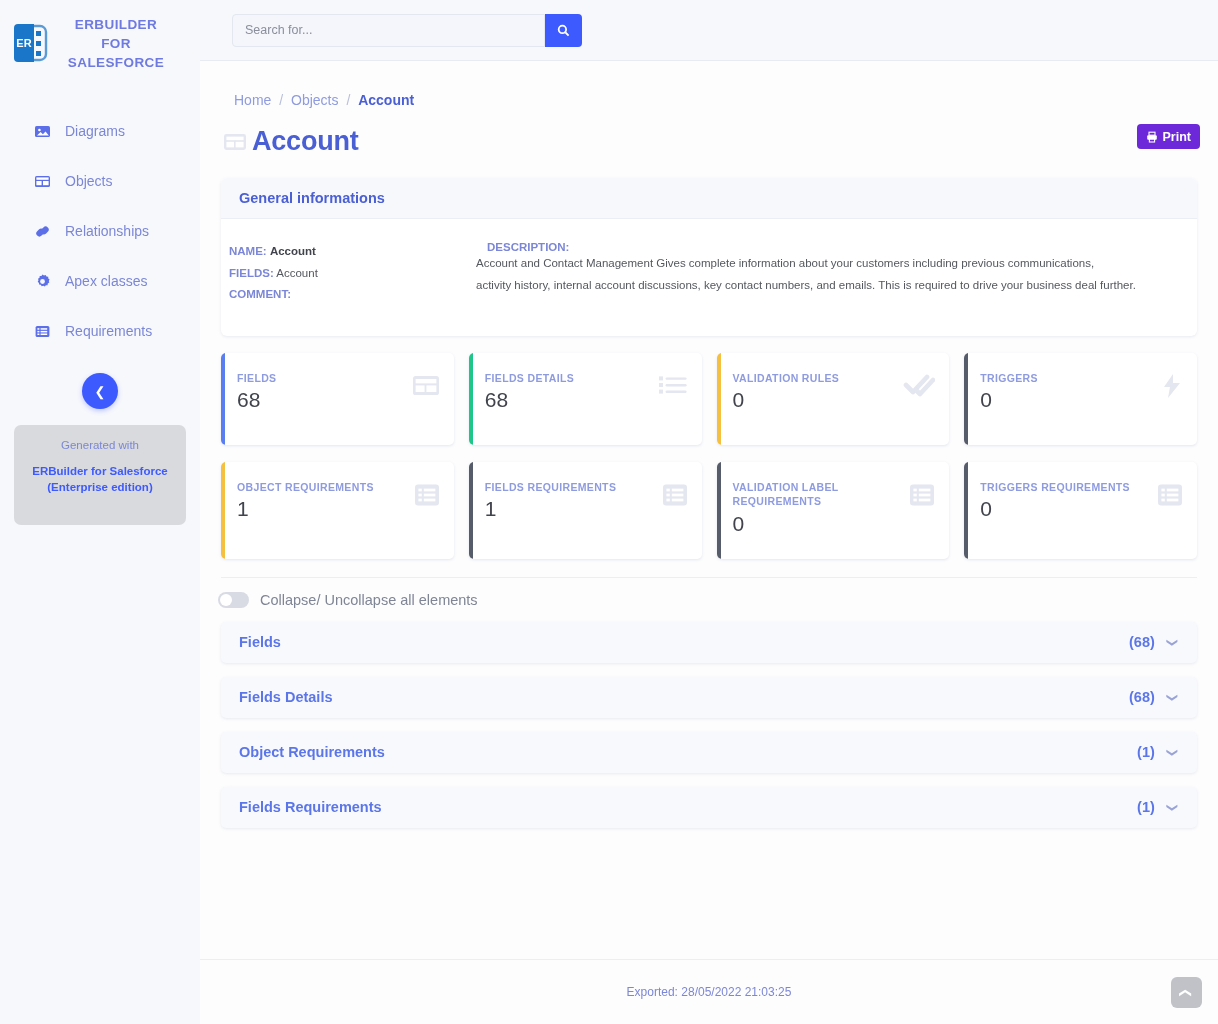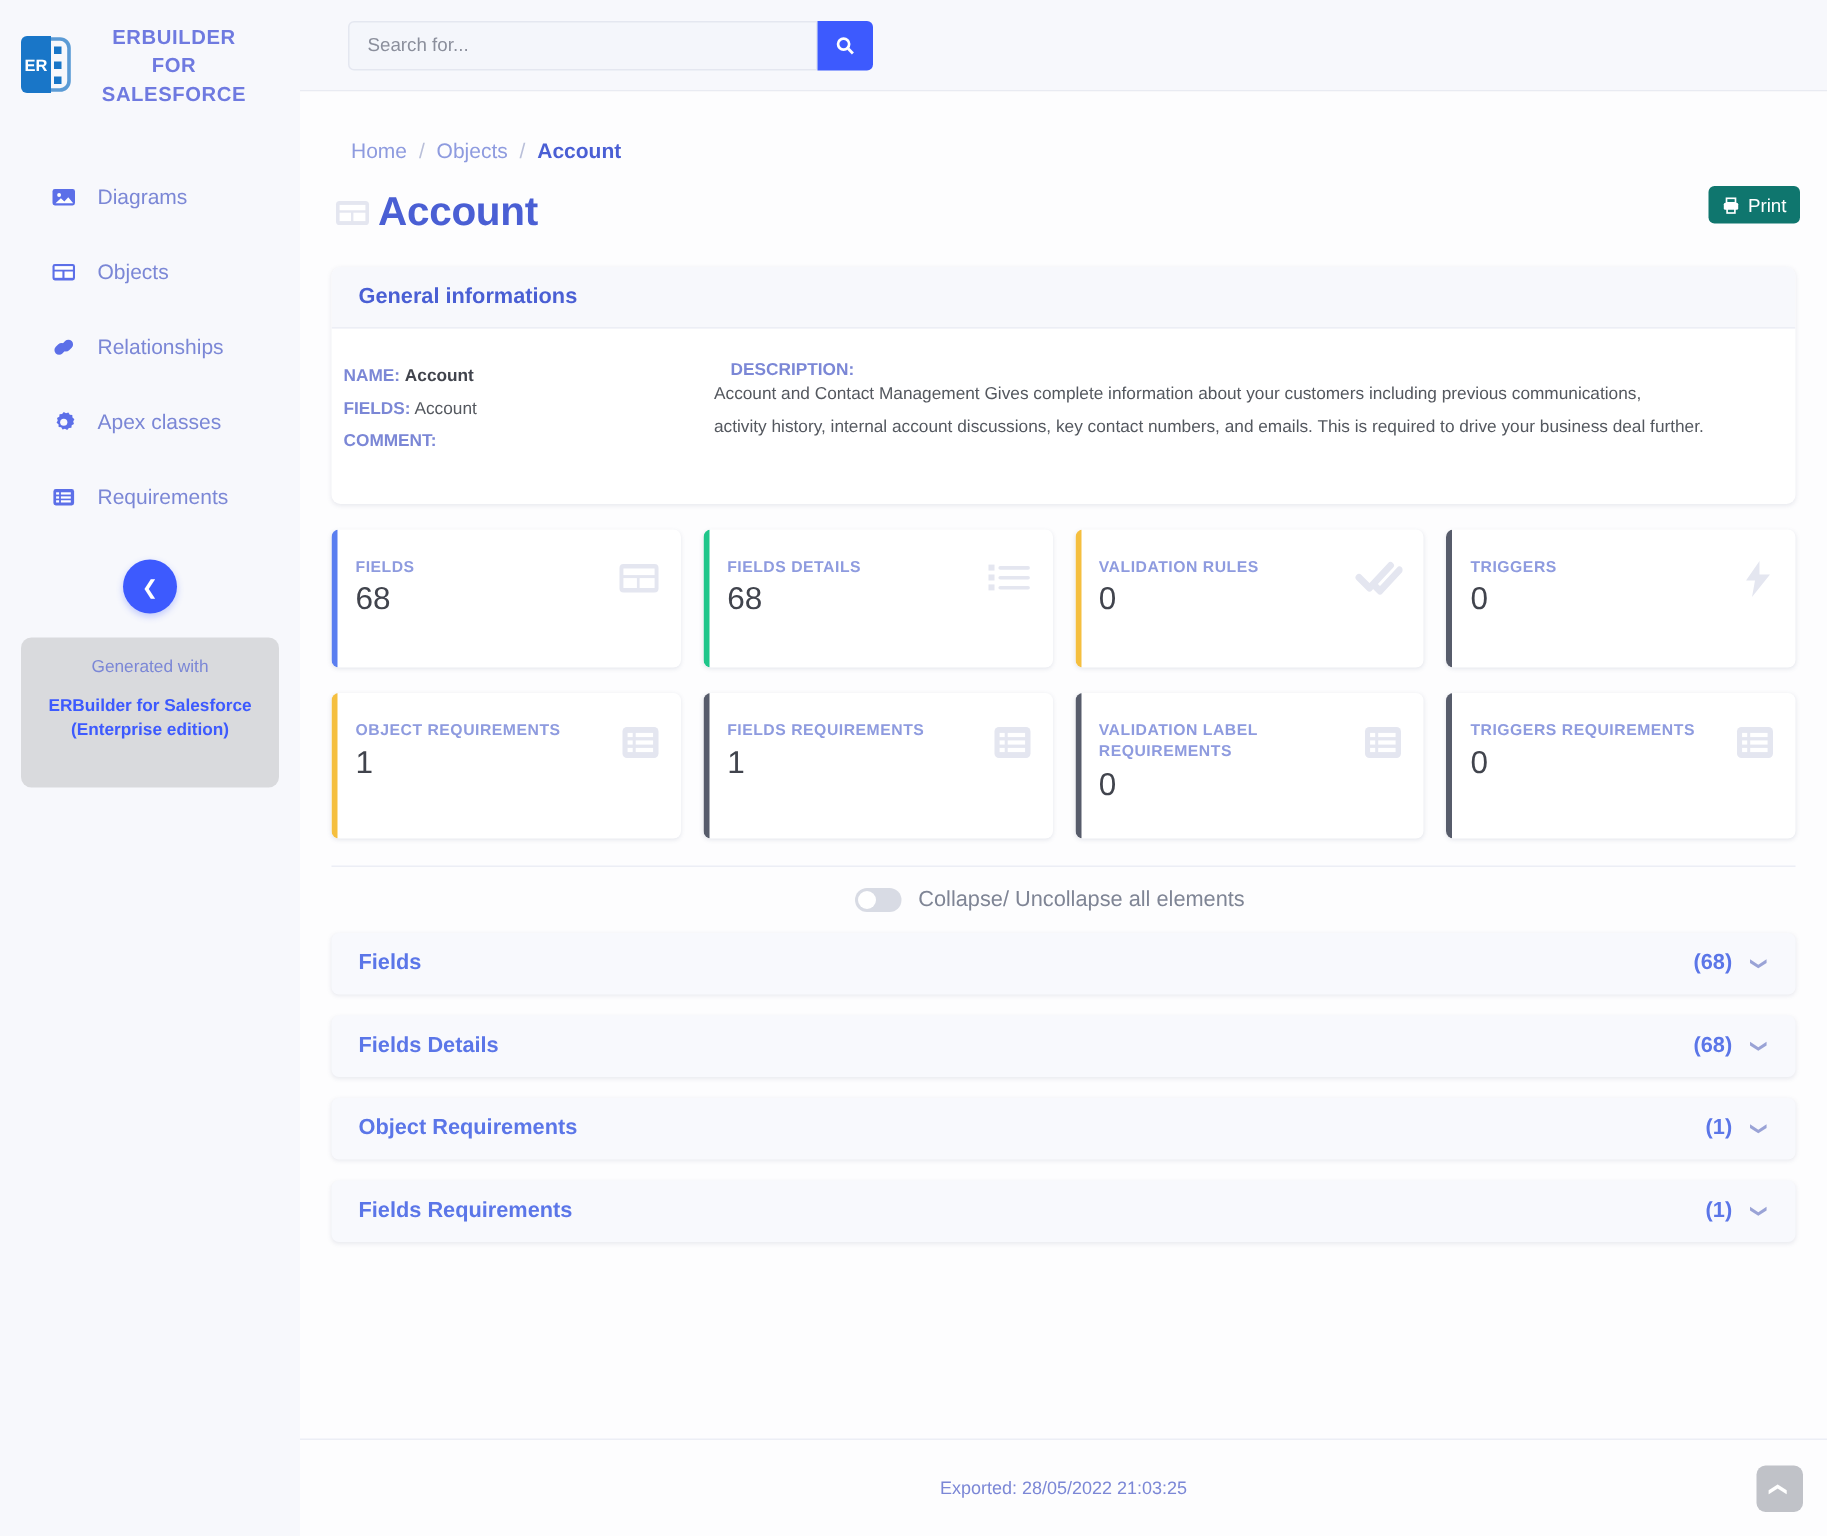--- a/index.html
+++ b/index.html
@@ -88,24 +88,24 @@
 
   .title-row {
     display: flex; align-items: center;
     padding: 18px 0 0 4px; position: relative;
   }
   .title-icon { width: 26px; height: 24px; flex: 0 0 26px; margin-right: 4px; }
   .title-icon svg { display: block; width: 26px; height: 24px; }
   .page-title { font-size: 27px; color: #4a5fd4; font-weight: 600; letter-spacing: -.2px; }
   .print-btn {
     position: absolute; right: 0px; top: 16px;
-    background: #0f766e; color: #fff; border: none; cursor: pointer;
+    background: #6d28d9; color: #fff; border: none; cursor: pointer;
     border-radius: 4px; height: 25px; padding: 0 9px;
     display: flex; align-items: center; gap: 5px;
-    font-size: 12.5px; font-family: "Liberation Sans", sans-serif;
+    font-size: 12.5px; font-family: "Liberation Sans", sans-serif; font-weight: bold;
   }
   .print-btn svg { width: 12px; height: 12px; display: block; }
 
   
   .panel {
     margin: 21px 3px 0 3px;
     background: #fff; border-radius: 6px;
     box-shadow: 0 1px 3px rgba(100,110,140,.13);
     overflow: hidden;
   }
@@ -145,21 +145,21 @@
   }
   .card-value { color: #41444d; font-size: 21px; font-weight: 400; margin-top: 3px; }
   .card-icon { color: #e3e5f0; flex: 0 0 auto; margin-top: 2px; }
   .card-icon svg { display: block; }
   .cards-row.second .card { height: 97px; }
 
   .divider { border-top: 1px solid #eceef5; margin: 18px 3px 0 3px; }
 
   
   .toggle-row {
-    display: flex; align-items: center; justify-content: center;
+    display: flex; align-items: center; justify-content: flex-start;
     gap: 11px; margin: 14px 18px 0 0;
   }
   .switch {
     width: 31px; height: 16px; border-radius: 9px;
     background: #d8dbe4; position: relative; cursor: pointer; flex: 0 0 31px;
   }
   .switch .knob {
     position: absolute; left: 2px; top: 2px;
     width: 12px; height: 12px; border-radius: 50%; background: #fff;
   }

